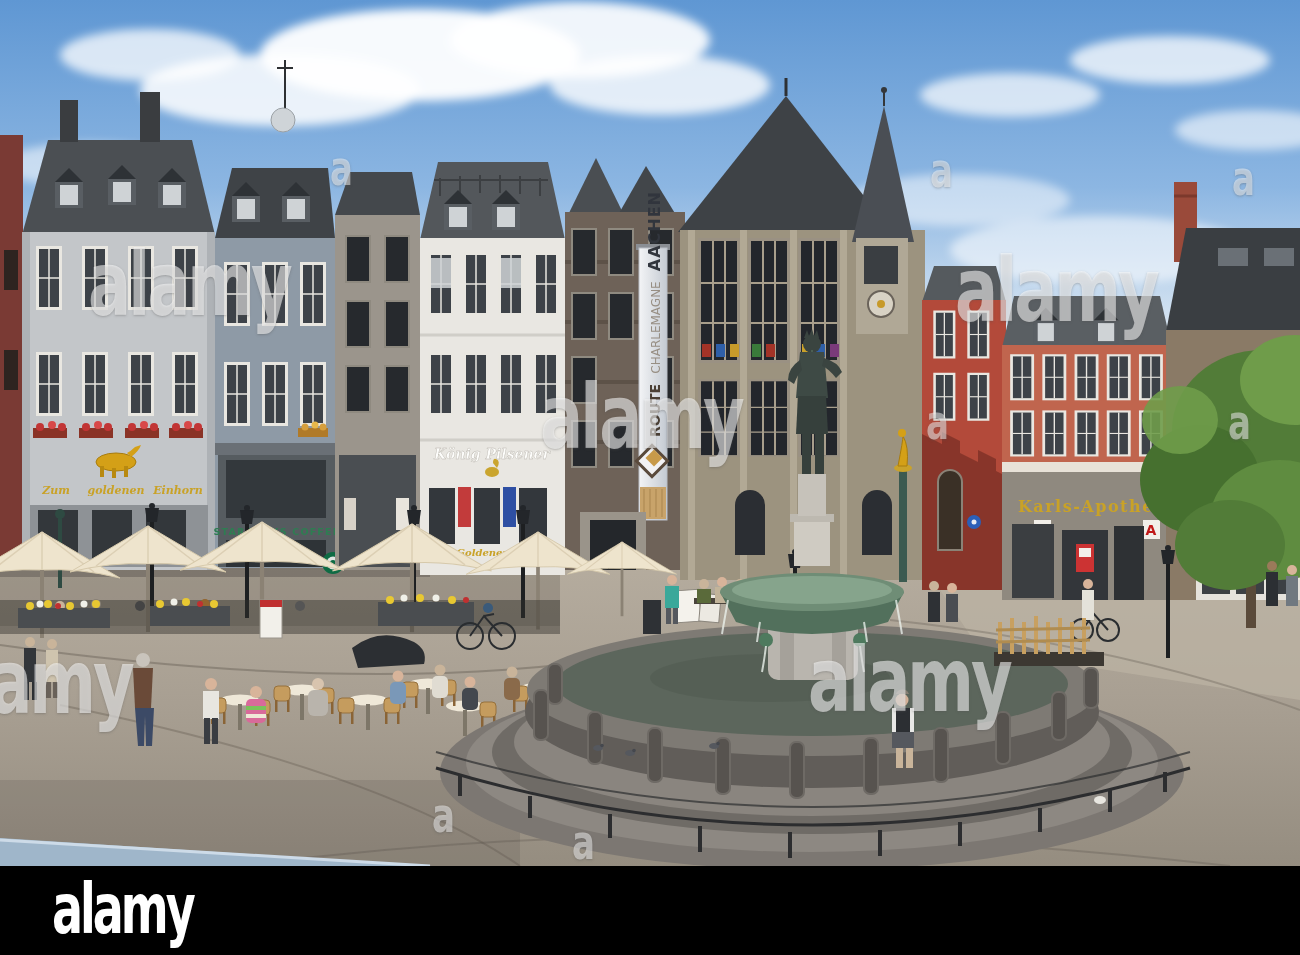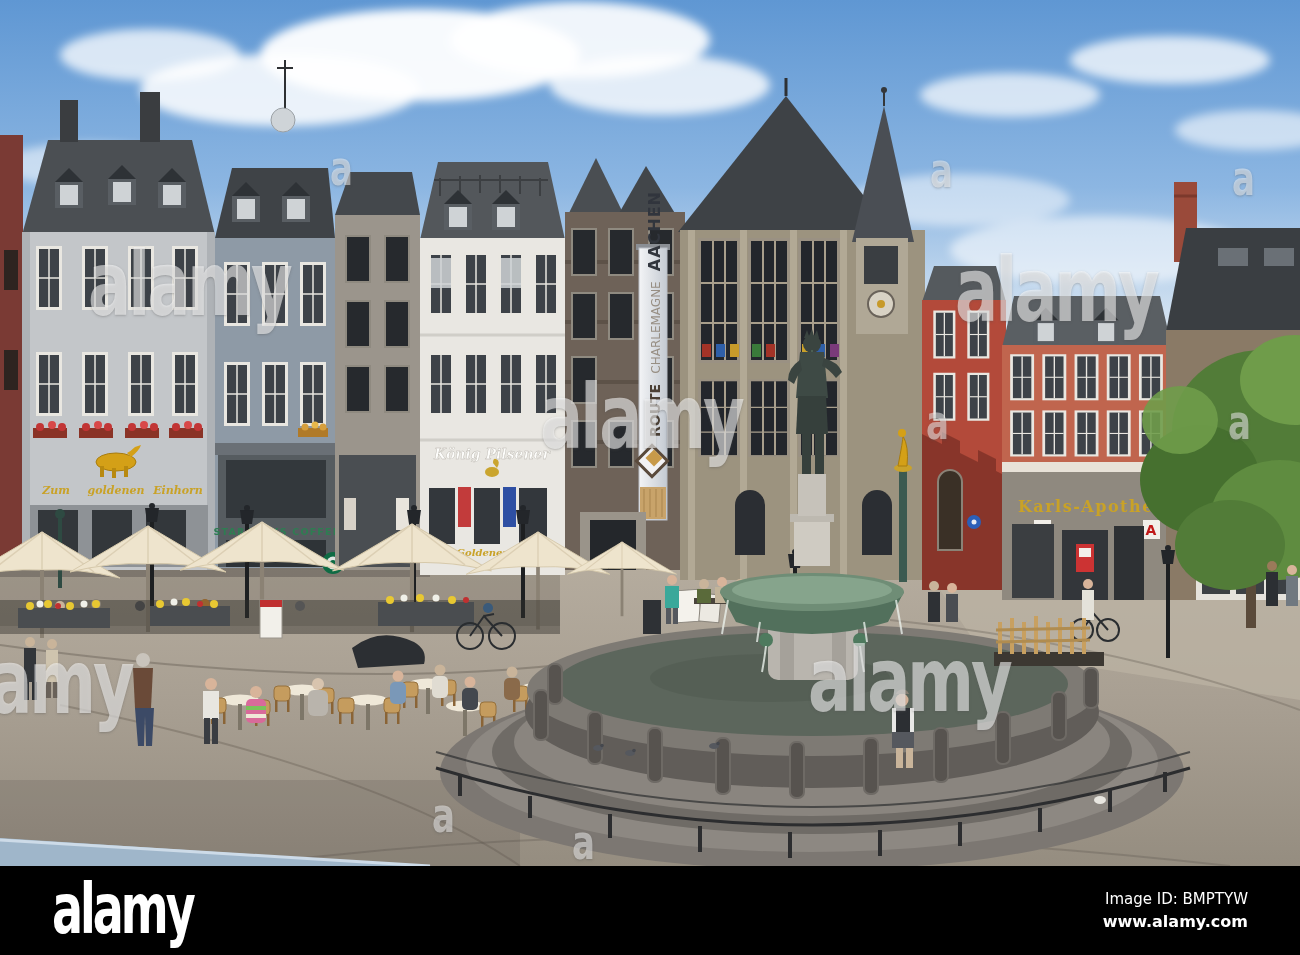--- a/index.html
+++ b/index.html
@@ -744,18 +744,14 @@
   <div class="wm wm-sm" style="left:930px;top:150px;">a</div>
   <div class="wm wm-sm" style="left:1232px;top:158px;">a</div>
   <div class="wm wm-sm" style="left:926px;top:402px;">a</div>
   <div class="wm wm-sm" style="left:1228px;top:402px;">a</div>
   <div class="wm wm-sm" style="left:572px;top:822px;">a</div>
   <div class="wm wm-sm" style="left:432px;top:795px;">a</div>
  </div>
 
  <div class="footer">
    <div class="brand">alamy</div>
-   <div class="footer-right">
-     <div class="image-id">Image ID: BMPTYW</div>
-     <div class="site-url">www.alamy.com</div>
-   </div>
  </div>
 </div>
 
 </body></html>

